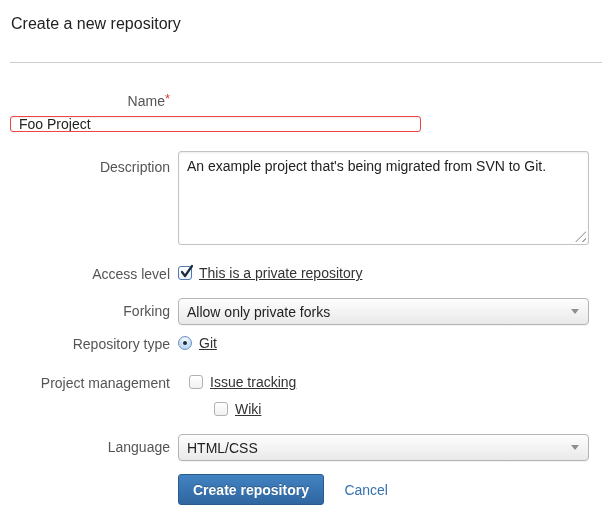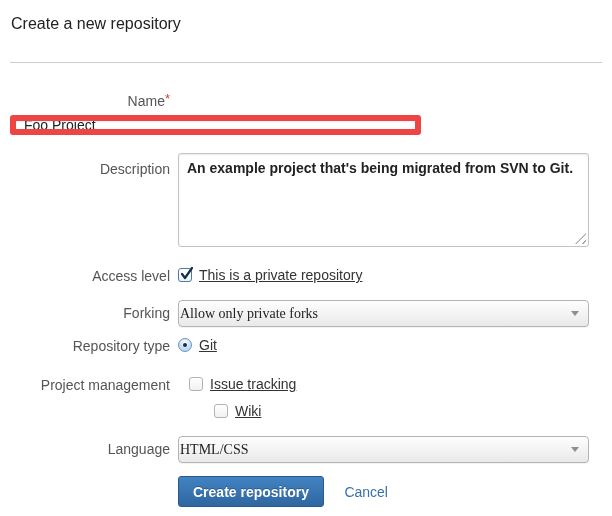--- a/index.html
+++ b/index.html
@@ -30,33 +30,33 @@
   }
   .row-label.small { line-height:18px; padding-top:1px; }
   .row-label.top { line-height:18px; padding-top:7px; }
   .req { color:#d04437; font-size:13px; vertical-align:top; line-height:24px; }
   .field { width:411px; }
 
   
   .text-input {
     width:100%; height:16px; padding:4px 8px;
     font-family:inherit; font-size:14px; color:#222;
-    border:6px solid #ef4444; border-radius:3px;
+    border:1px solid #ef4444; border-radius:3px;
     box-shadow:inset 0 1px 2px rgba(0,0,0,0.08);
     outline:none;
   }
 
   
   .textarea-wrap { position:relative; width:411px; }
   .desc-textarea {
     width:100%; height:94px; padding:5px 8px;
     font-family:inherit; font-size:14px; color:#222; line-height:18px;
     border:1px solid #c3c3c3; border-radius:3px;
     box-shadow:inset 0 1px 2px rgba(0,0,0,0.08);
-    resize:none; outline:none; display:block;font-weight:bold;
+    resize:none; outline:none; display:block;
   }
   .resize-grip {
     position:absolute; right:3px; bottom:3px; width:11px; height:11px;
     background:repeating-linear-gradient(-45deg, transparent 0 2px, #a9a9a9 2px 3px, transparent 3px 5px);
     clip-path:polygon(100% 0, 100% 100%, 0 100%);
     pointer-events:none;
   }
 
   
   .choice-row { display:flex; align-items:center; height:18px; }
@@ -81,22 +81,22 @@
   }
   .radio.selected .dot {
     position:absolute; top:4px; left:4px; width:4px; height:4px;
     border-radius:50%; background:#1c2d42;
   }
 
   
   .select-wrap { position:relative; width:411px; }
   .select-box {
     -webkit-appearance:none; appearance:none;
-    width:100%; height:27px; padding:0 24px 0 1px;
-    font-family:Liberation Serif, serif; font-size:14px; color:#222;
+    width:100%; height:27px; padding:0 24px 0 8px;
+    font-family:Liberation Sans, sans-serif; font-size:14px; color:#222;
     border:1px solid #b4b4b4; border-radius:4px;
     background:linear-gradient(#fefefe,#e9e9e9);
     box-shadow:0 1px 1px rgba(0,0,0,0.05);
     outline:none;
   }
   .select-wrap::after {
     content:""; position:absolute; right:10px; top:11px;
     border-left:4px solid transparent; border-right:4px solid transparent;
     border-top:5px solid #8e8e8e; pointer-events:none;
   }

